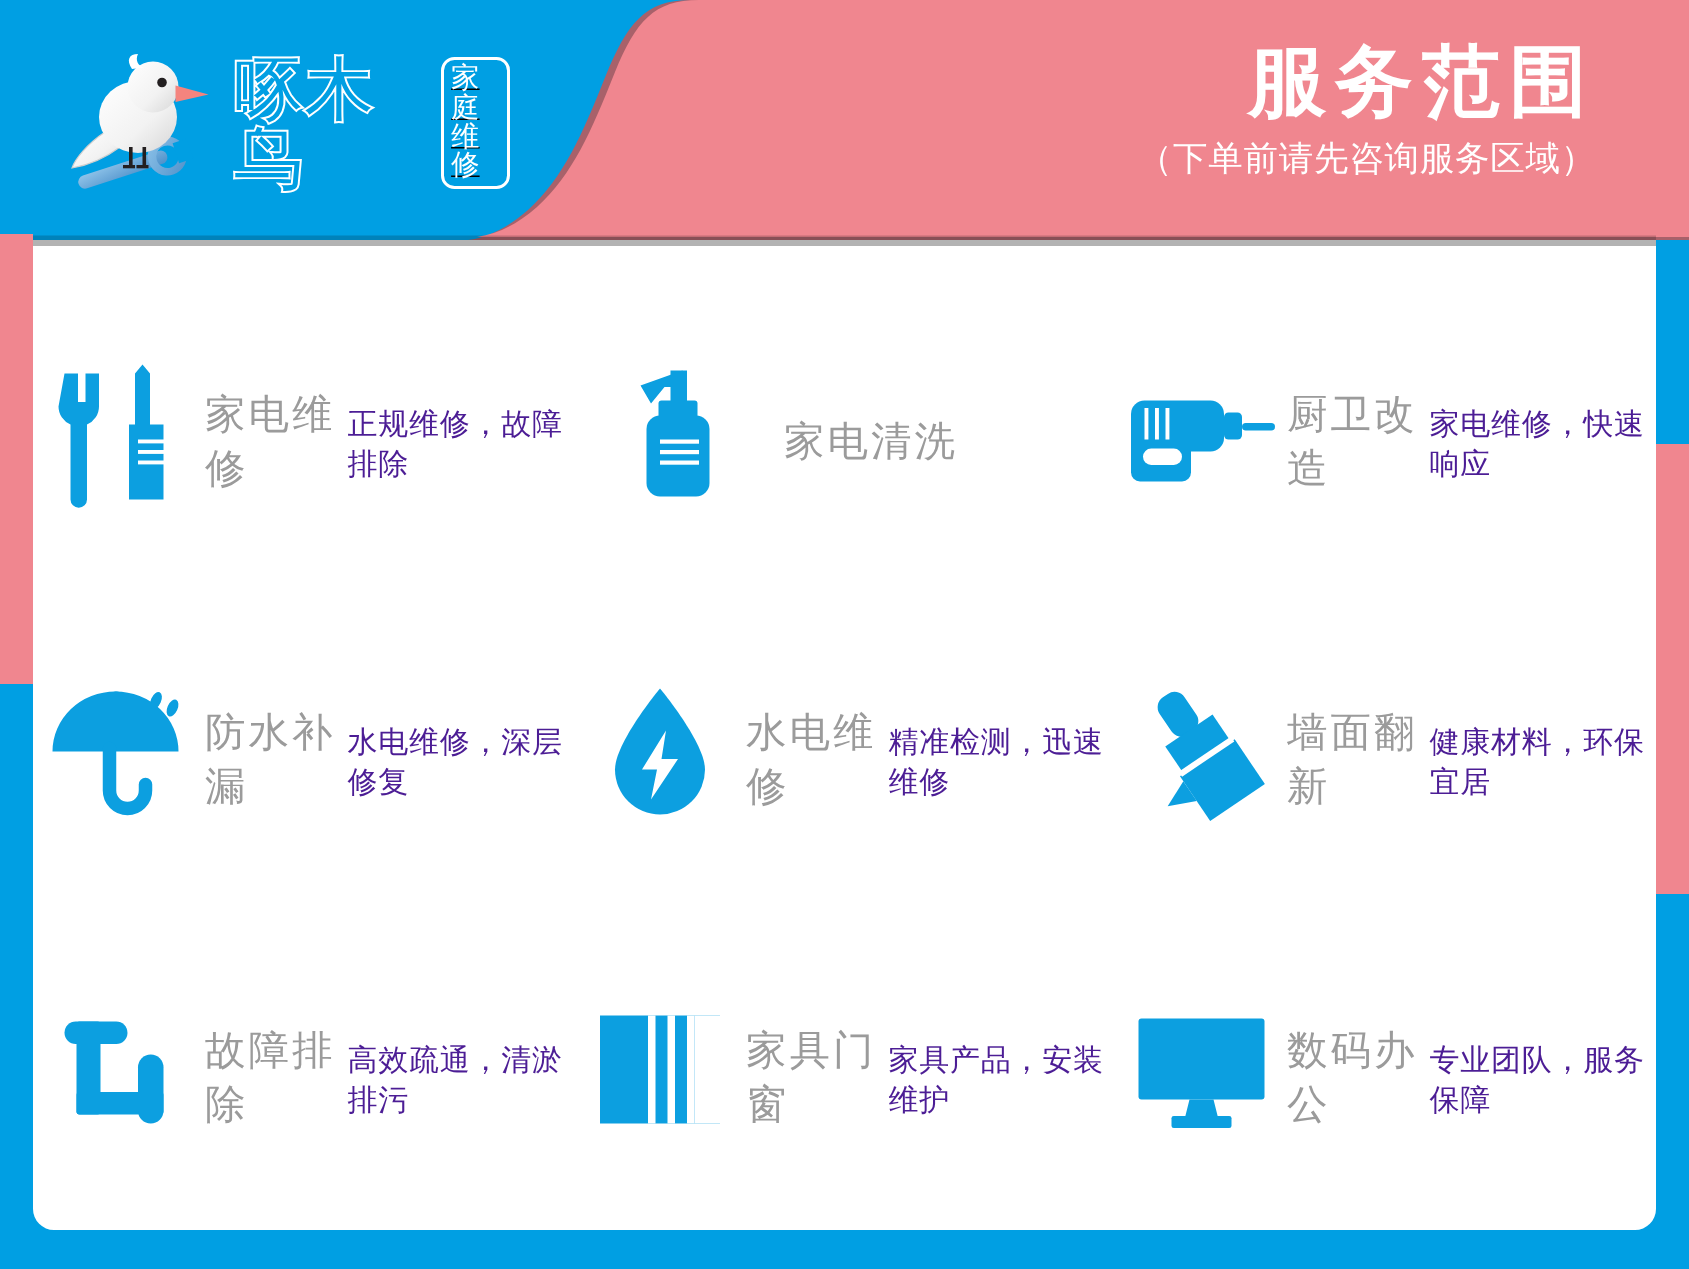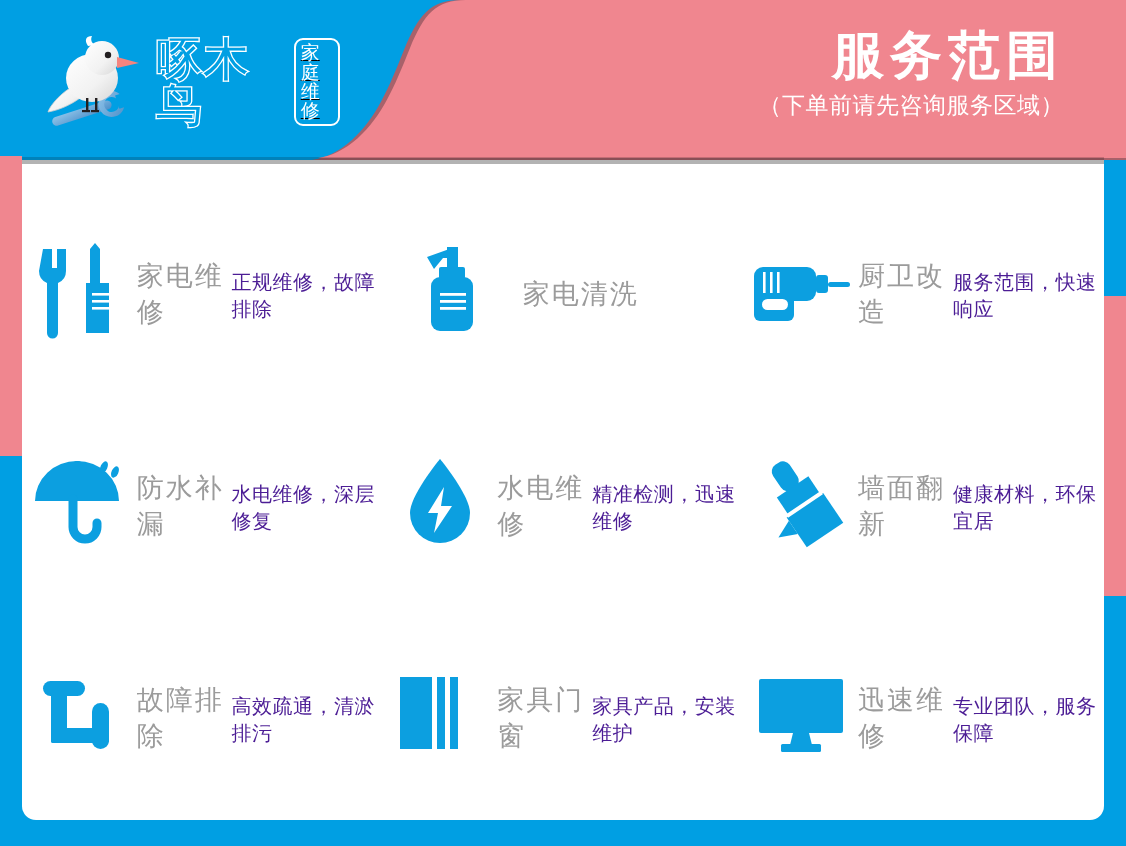--- a/index.html
+++ b/index.html
@@ -242,21 +242,21 @@
         <rect x="70" y="34" width="12" height="18" rx="3"></rect>
         <rect x="82" y="41" width="22" height="5" rx="2.5"></rect>
         <path d="M8,50 h40 v24 a6,6 0 0 1 -6,6 H14 a6,6 0 0 1 -6,-6 Z"></path>
         <rect x="16" y="58" width="26" height="11" rx="5.5" fill="#FFFFFF"></rect>
         <rect x="17" y="31" width="2.6" height="21" fill="#FFFFFF"></rect>
         <rect x="24" y="31" width="2.6" height="21" fill="#FFFFFF"></rect>
         <rect x="31" y="31" width="2.6" height="21" fill="#FFFFFF"></rect>
       </svg>
     </div>
     <div class="svc-title">厨卫改造</div>
-    <div class="svc-desc">服务范围，快速响应</div>
+    <div class="svc-desc">家电维修，快速响应</div>
   </div>
 
   <div class="svc">
     <div class="svc-icon">
       <svg width="100" height="100" viewBox="0 0 100 100" xmlns="http://www.w3.org/2000/svg" fill="#0C9FE0">
         <rect x="44" y="8" width="9" height="10" rx="4"></rect>
         <path d="M6,48 a42,40 0 0 1 84,0 Z"></path>
         <path d="M44,46 v28 a12,12 0 0 0 24,0 v-4" fill="none" stroke="#0C9FE0" stroke-width="9" stroke-linecap="round"></path>
         <ellipse cx="75" cy="14" rx="3.4" ry="6" transform="rotate(24 75 14)"></ellipse>
         <ellipse cx="86" cy="19" rx="3.4" ry="6" transform="rotate(24 86 19)"></ellipse>
@@ -321,17 +321,17 @@
   </div>
 
   <div class="svc">
     <div class="svc-icon">
       <svg width="100" height="100" viewBox="0 0 100 100" xmlns="http://www.w3.org/2000/svg" fill="#0C9FE0">
         <rect x="8" y="14" width="84" height="54" rx="2"></rect>
         <path d="M42,68 h16 l3,12 H39 Z"></path>
         <rect x="30" y="79" width="40" height="8" rx="1.5"></rect>
       </svg>
     </div>
-    <div class="svc-title">迅速维修</div>
+    <div class="svc-title">数码办公</div>
     <div class="svc-desc">专业团队，服务保障</div>
   </div>
 
 </div>
 
 </body></html>

